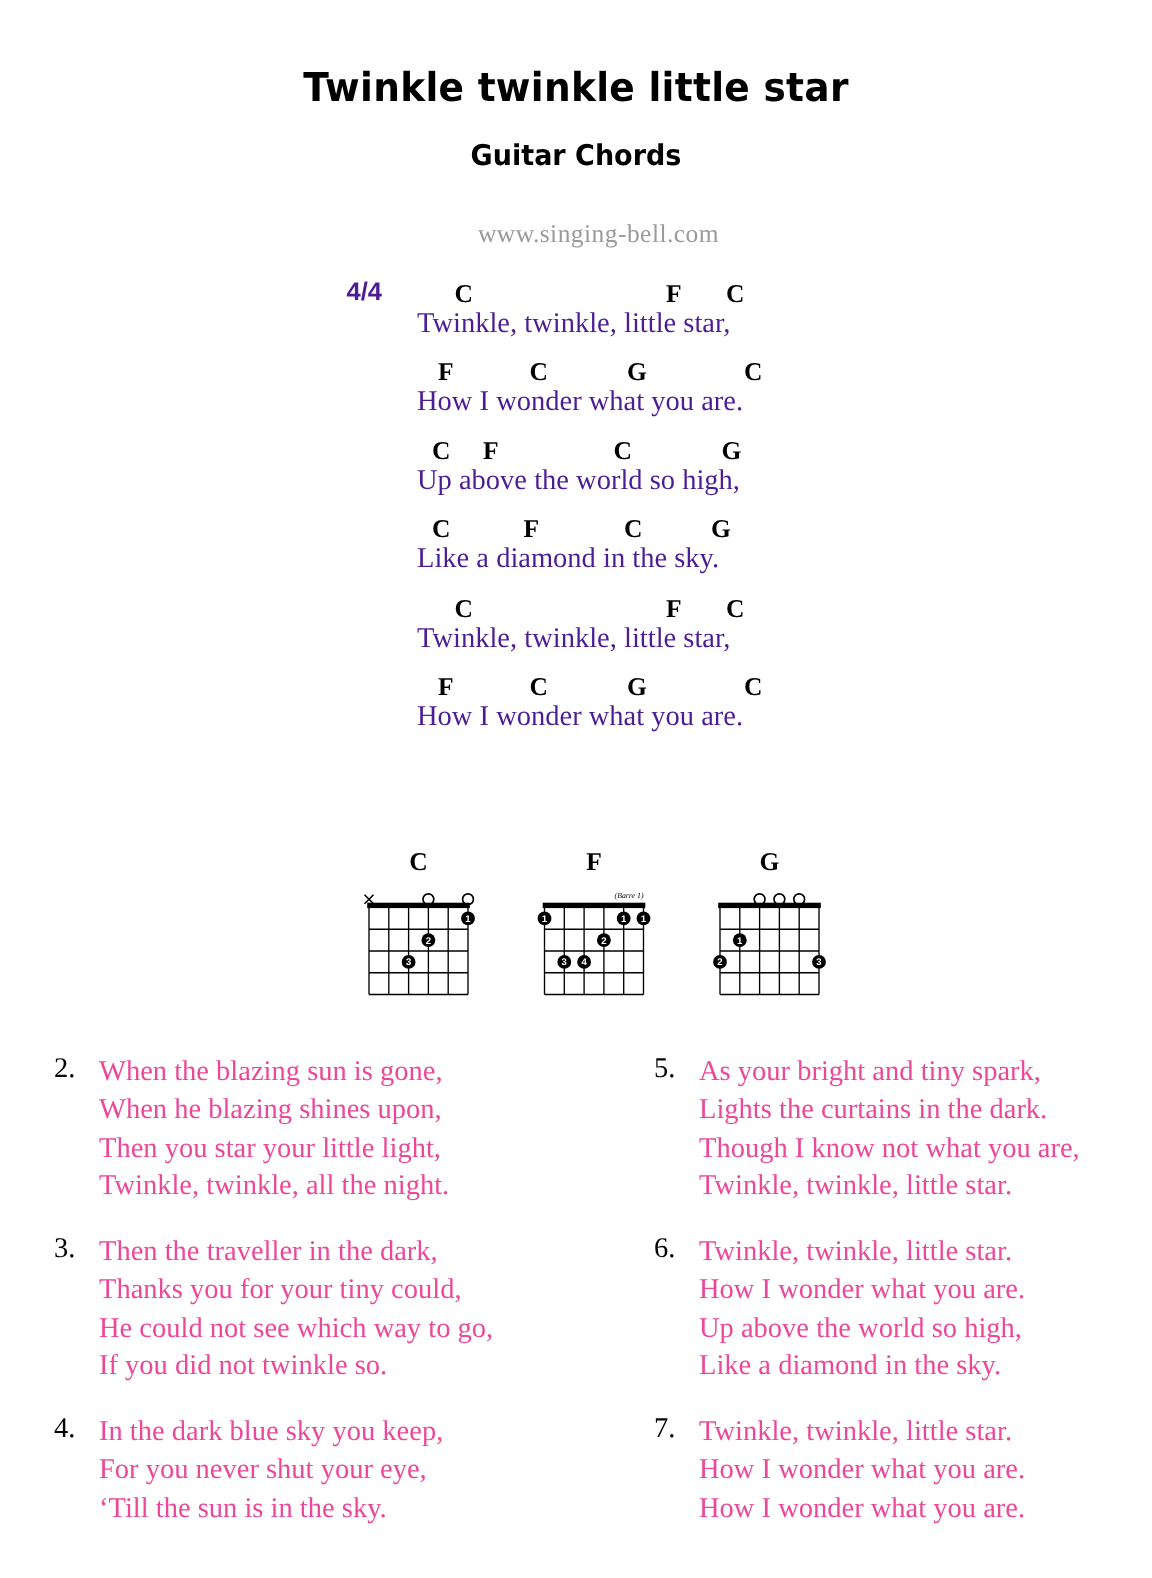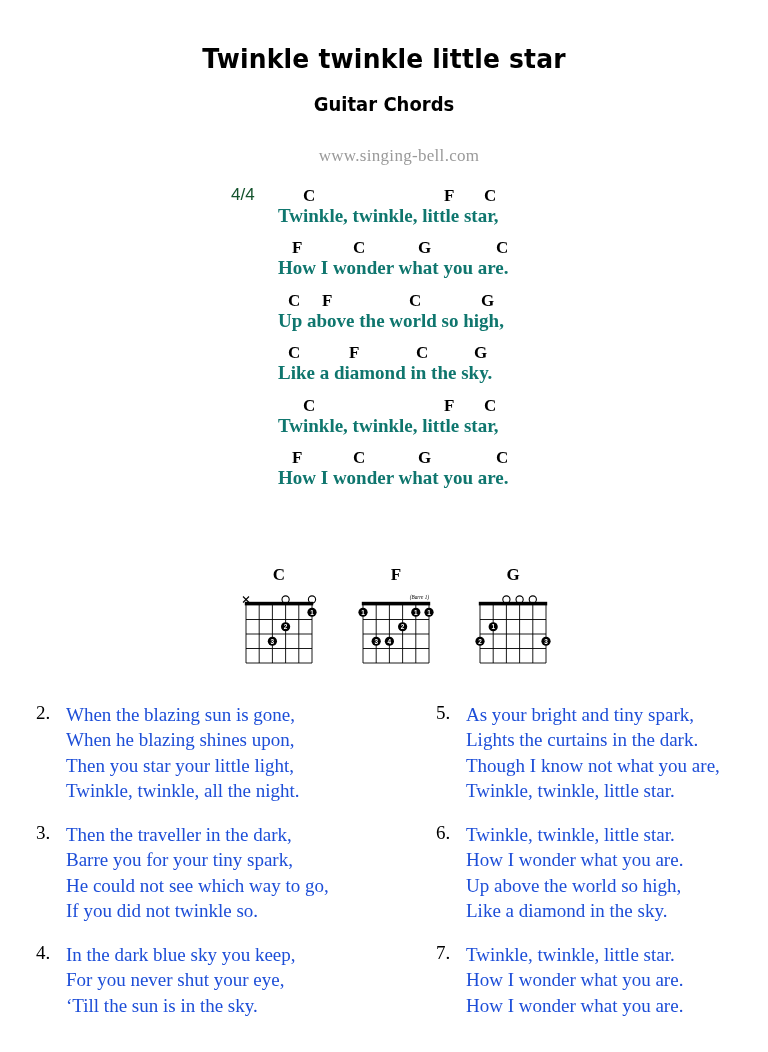--- a/index.html
+++ b/index.html
@@ -54,23 +54,23 @@
     letter-spacing: 0.3px;
     margin-left: 15px;
   }
 
   
   .time-signature {
     position: absolute;
     left: 231px;
     top: 185px;
     font-family: "Liberation Sans", "DejaVu Sans", sans-serif;
-    font-weight: normal;
+    font-weight: bold;
     font-size: 17px;
-    color: #14532d;
+    color: #4c1d95;
   }
   .song-block {
     position: absolute;
     left: 278px;
     top: 186px;
     width: 330px;
   }
   .song-line {
     position: relative;
     margin-bottom: 11px;
@@ -83,24 +83,23 @@
     font-size: 17px;
     color: #000;
   }
   .chord-row span {
     position: absolute;
     top: 0;
   }
   .lyric-row {
     font-family: "Liberation Serif", "DejaVu Serif", serif;
     font-size: 19px;
-    color: #0f766e;
+    color: #4c1d95;
     white-space: nowrap;
     line-height: 1.18;
-    font-weight: bold;
   }
 
   
   .diagrams {
     position: absolute;
     left: 0;
     top: 566px;
     width: 768px;
     height: 110px;
   }
@@ -135,21 +134,21 @@
     font-family: "Liberation Serif", "DejaVu Serif", serif;
     font-size: 19px;
     color: #000;
     width: 30px;
     flex: 0 0 30px;
     text-align: left;
   }
   .verse-lines {
     font-family: "Liberation Serif", "DejaVu Serif", serif;
     font-size: 19px;
-    color: #1d4ed8;
+    color: #ec4899;
     line-height: 1.33;
     white-space: nowrap;
   }
 </style>
 </head>
 <body>
 
 <div class="page">
 
   <div class="title">Twinkle twinkle little star</div>
@@ -329,21 +328,21 @@
           <div>When the blazing sun is gone,</div>
           <div>When he blazing shines upon,</div>
           <div>Then you star your little light,</div>
           <div>Twinkle, twinkle, all the night.</div>
         </div>
       </div>
       <div class="verse">
         <div class="verse-num">3.</div>
         <div class="verse-lines">
           <div>Then the traveller in the dark,</div>
-          <div>Barre you for your tiny spark,</div>
+          <div>Thanks you for your tiny could,</div>
           <div>He could not see which way to go,</div>
           <div>If you did not twinkle so.</div>
         </div>
       </div>
       <div class="verse">
         <div class="verse-num">4.</div>
         <div class="verse-lines">
           <div>In the dark blue sky you keep,</div>
           <div>For you never shut your eye,</div>
           <div>‘Till the sun is in the sky.</div>

